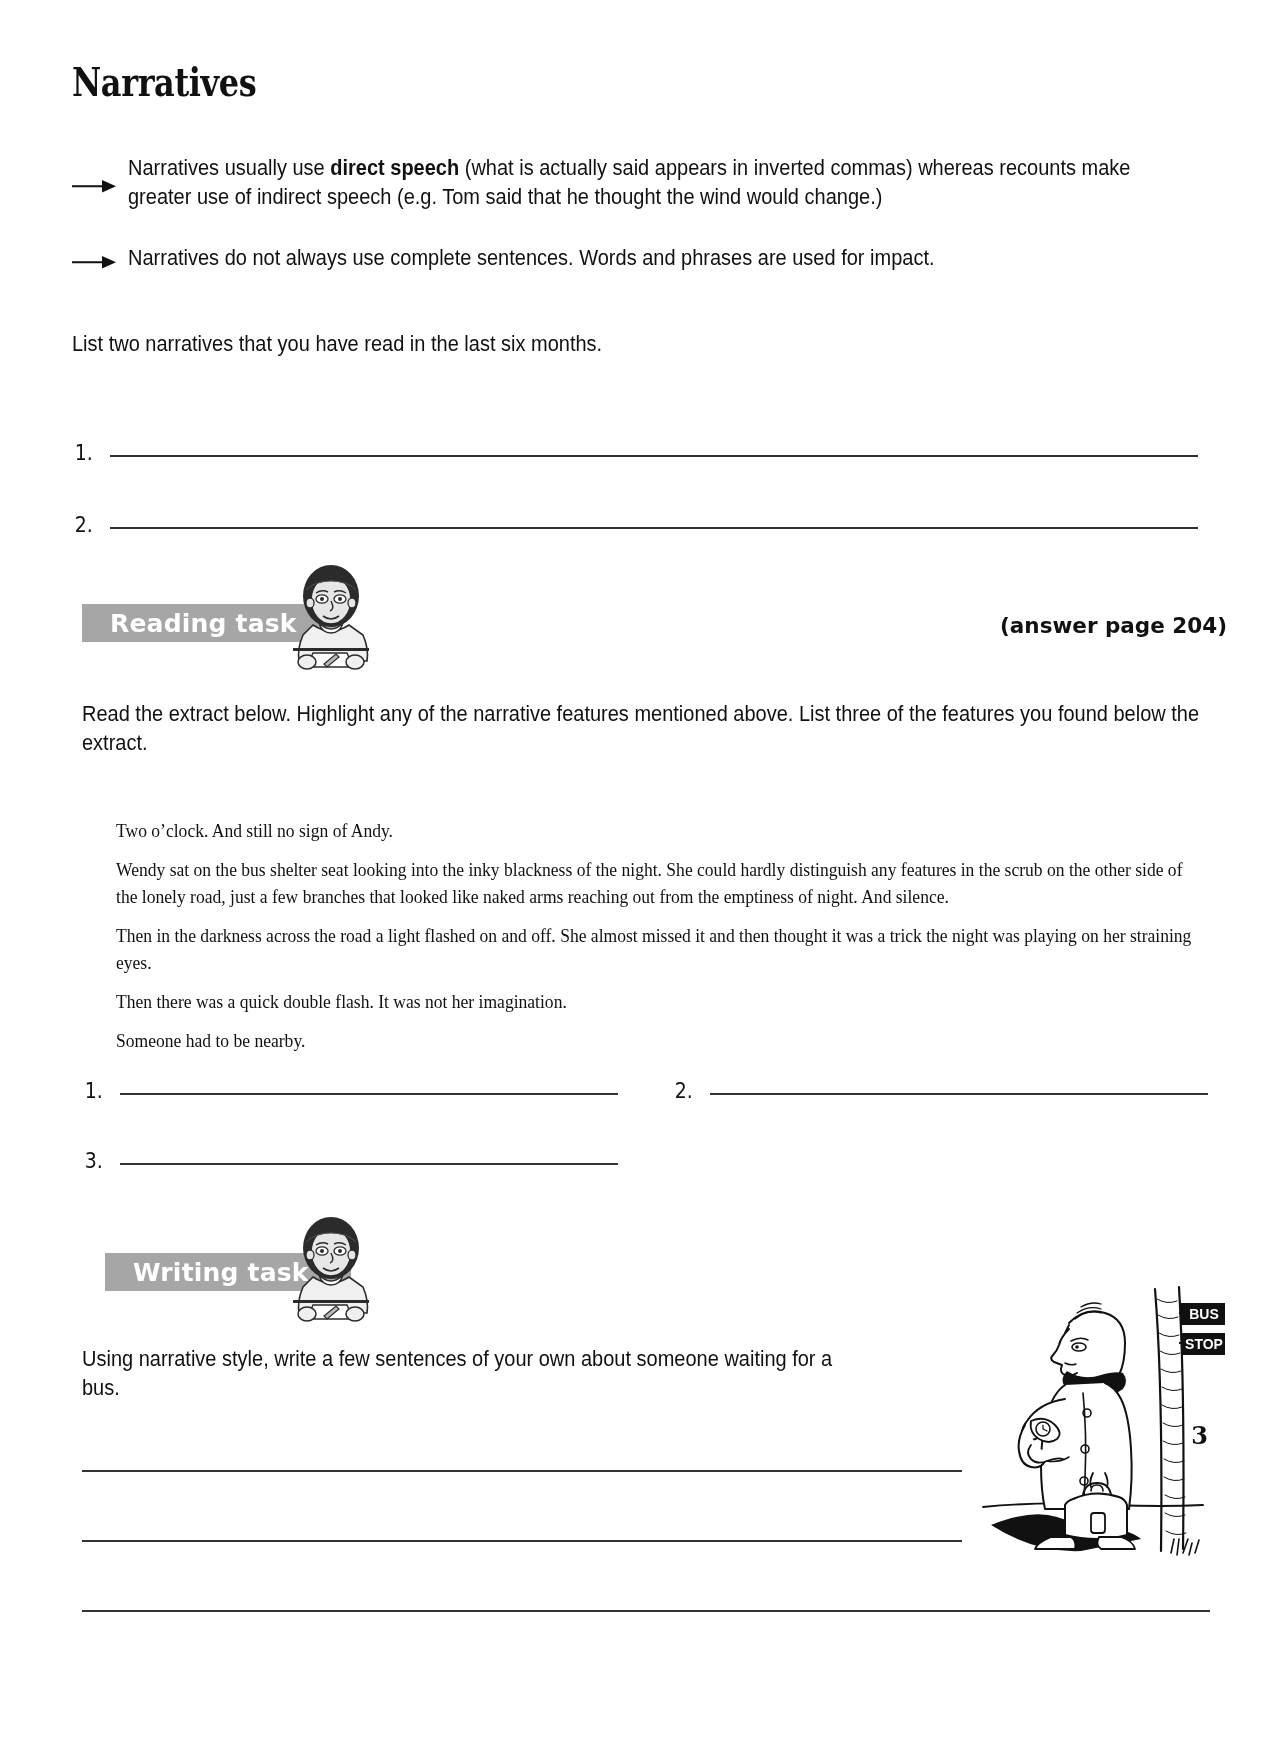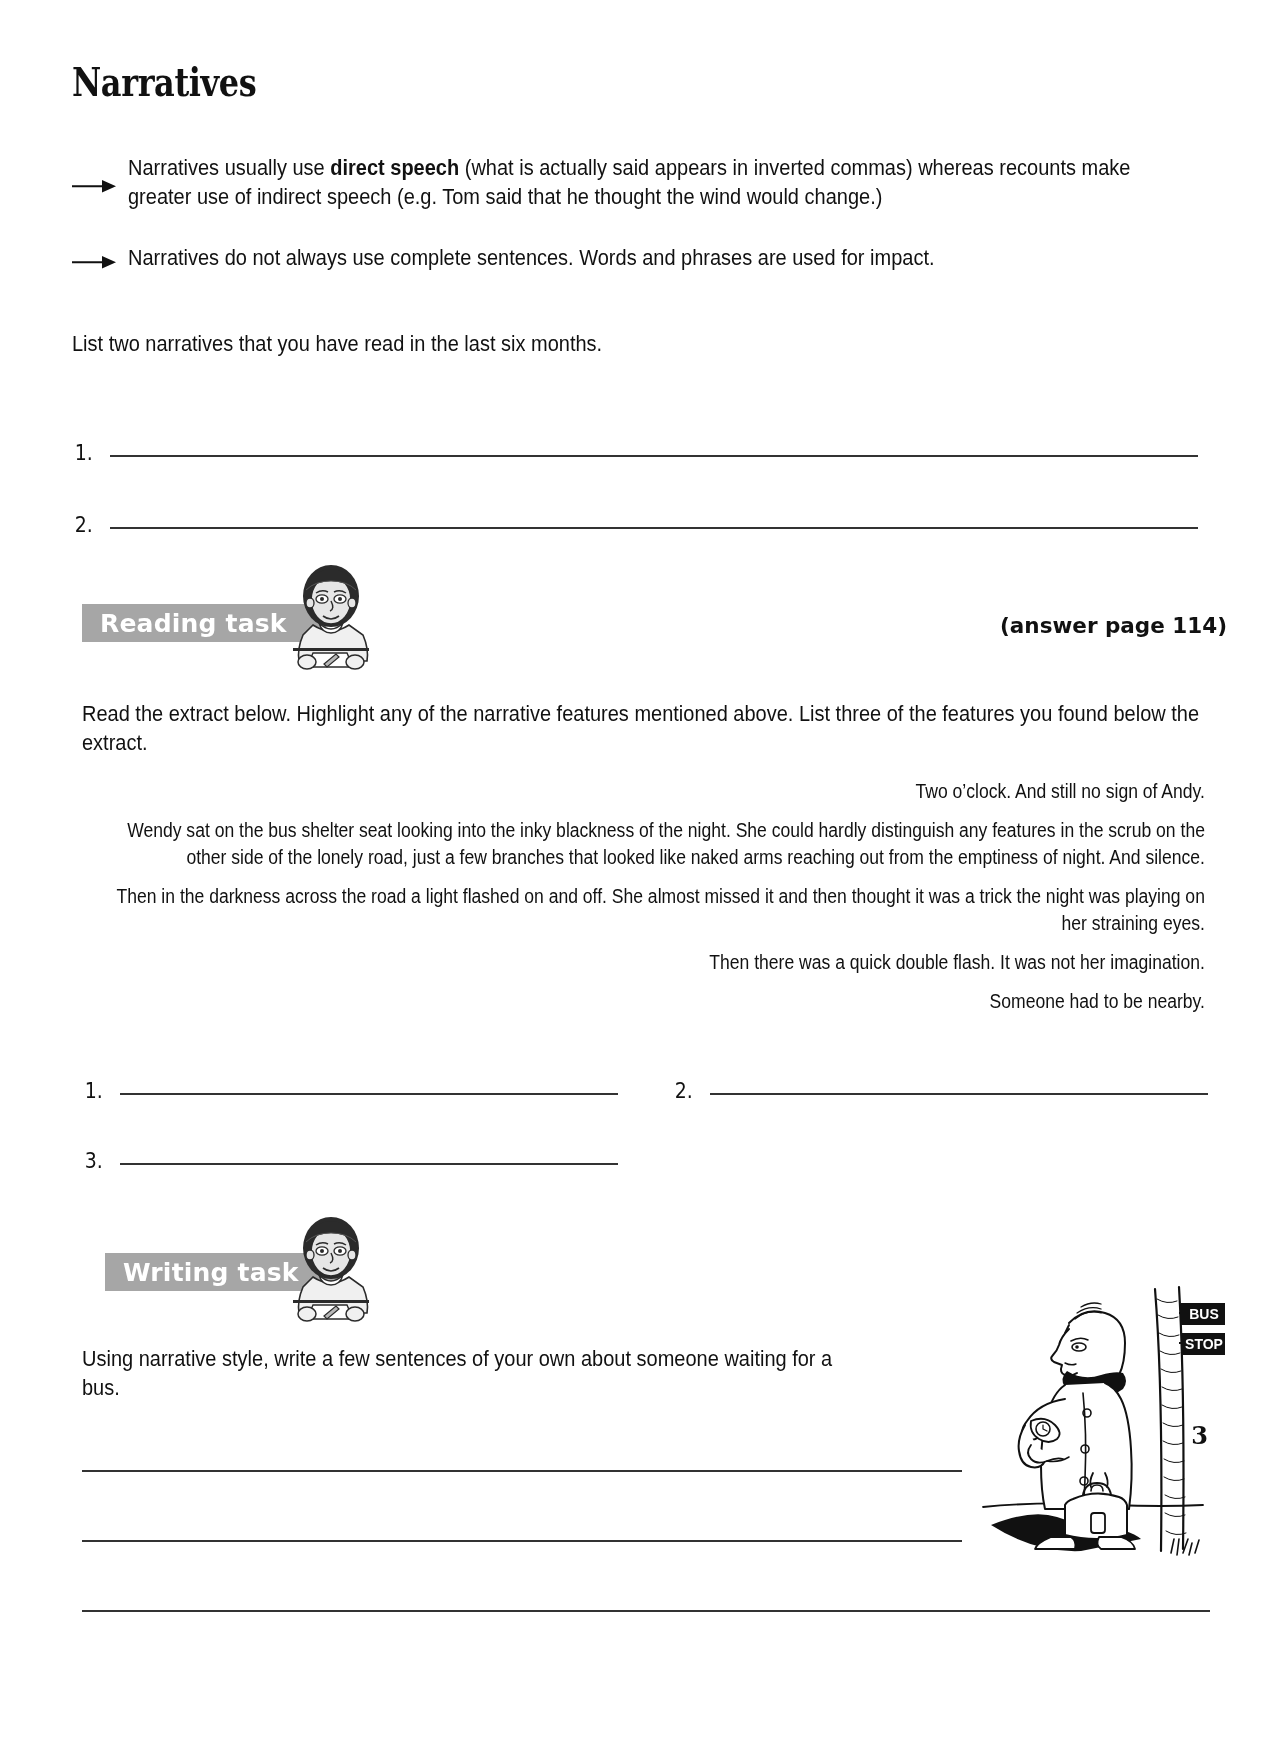--- a/index.html
+++ b/index.html
@@ -99,21 +99,21 @@
     top: -3px;
   }
 
   
   .task-banner {
     position: absolute;
     background: #a6a6a6;
     height: 38px;
     display: flex;
     align-items: center;
-    padding: 0 18px 0 18px;
+    padding: 0 18px 0 28px;
   }
   .task-banner .label {
     color: #ffffff;
     font-weight: 700;
     font-size: 25px;
     letter-spacing: 0.2px;
     font-family: "DejaVu Sans", sans-serif;
   }
   .answer-note {
     position: absolute;
@@ -127,24 +127,23 @@
   .para {
     position: absolute;
     font-size: 21.5px;
     line-height: 29px;
     transform: scaleX(0.93);
     transform-origin: left top;
   }
   .extract {
     position: absolute;
     left: 116px;
-    top: 778px;
+    top: 817px;
     width: 1090px;
-    font-family: Liberation Sans, sans-serif;
-    text-align: right;
+    font-family: Liberation Serif, serif;
   }
   .extract p {
     margin: 0 0 12px 0;
     font-size: 19.5px;
     line-height: 27px;
     transform: scaleX(0.90);
     transform-origin: left top;
     width: 111%;
   }
 
@@ -236,21 +235,21 @@
     <rect x="6" y="85" width="76" height="3" fill="#2b2b2b"></rect>
 
     <path d="M26 90 l34 0 l6 14 l-46 0 z" fill="#fff" stroke="#2b2b2b" stroke-width="1.4"></path>
 
     <path d="M37 101 l12 -10 l3 3 l-12 10 z" fill="#b8b8b8" stroke="#2b2b2b" stroke-width="1.2"></path>
 
     <ellipse cx="20" cy="99" rx="9" ry="7" fill="#f0f0f0" stroke="#2b2b2b" stroke-width="1.5"></ellipse>
     <ellipse cx="68" cy="99" rx="9" ry="7" fill="#f0f0f0" stroke="#2b2b2b" stroke-width="1.5"></ellipse>
   </svg>
 
-  <div class="answer-note" style="left:1000px; top:613px;">(answer page 114)</div>
+  <div class="answer-note" style="left:1000px; top:613px;">(answer page 204)</div>
 
   <div class="para" style="left:82px; top:700px; width:1215px;">Read the extract below. Highlight any of the narrative features mentioned above. List three of the features you found below the extract.</div>
 
   <div class="extract">
     <p>Two o’clock. And still no sign of Andy.</p>
     <p>Wendy sat on the bus shelter seat looking into the inky blackness of the night. She could hardly distinguish any features in the scrub on the other side of the lonely road, just a few branches that looked like naked arms reaching out from the emptiness of night. And silence.</p>
     <p>Then in the darkness across the road a light flashed on and off. She almost missed it and then thought it was a trick the night was playing on her straining eyes.</p>
     <p>Then there was a quick double flash. It was not her imagination.</p>
     <p>Someone had to be nearby.</p>
   </div>

